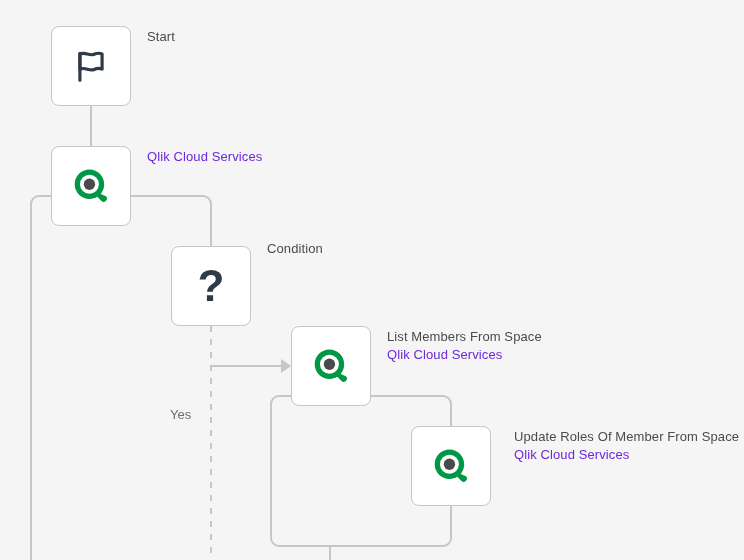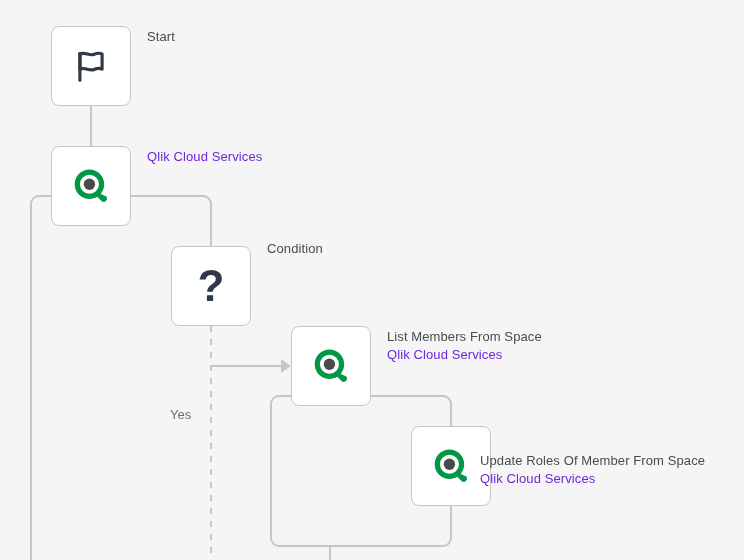--- a/index.html
+++ b/index.html
@@ -147,18 +147,18 @@
 
   <div class="node" style="left:411px; top:426px;">
     <span>
       <svg class="icon" width="44" height="44" viewBox="0 0 48 48">
         <path d="M34.6 32.6 C37 29.8 38.4 26.1 38.4 22.1 C38.4 13.2 31.2 6 22.3 6 C13.4 6 6.2 13.2 6.2 22.1 C6.2 31 13.4 38.2 22.3 38.2 C25.4 38.2 28.3 37.3 30.8 35.8 L35.2 40.2 A3.6 3.6 0 0 0 40.3 35.1 Z" fill="#009845"></path>
         <circle cx="22.3" cy="22.1" r="10.3" fill="#ffffff"></circle>
         <circle cx="22.3" cy="22.1" r="6.2" fill="#4a4a4a"></circle>
       </svg>
     </span>
   </div>
-  <div class="node-label" style="left:480px; top:428px;margin-top:24px;">
+  <div class="node-label" style="left:514px; top:428px;">
     <div class="node-title">Update Roles Of Member From Space</div>
     <div class="node-sub">Qlik Cloud Services</div>
   </div>
 
 </div>
 
 </body></html>

